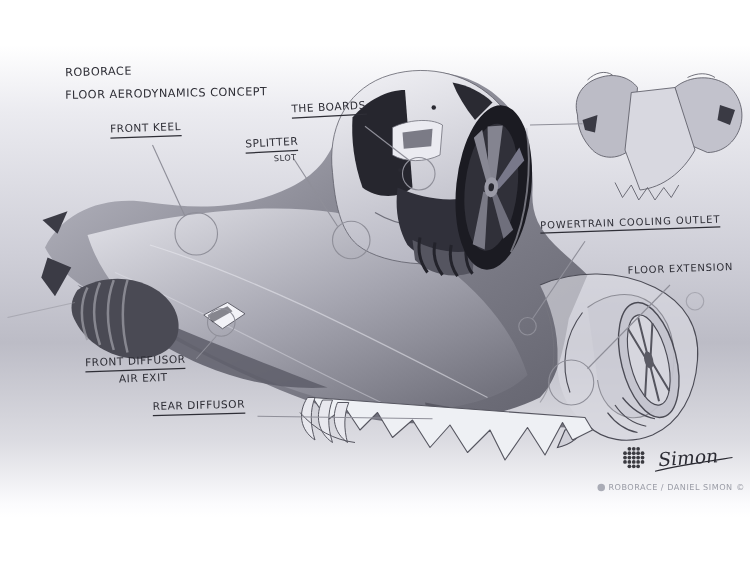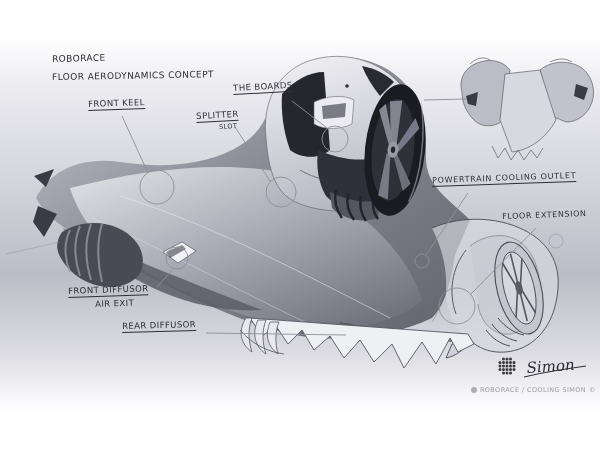--- a/index.html
+++ b/index.html
@@ -217,16 +217,16 @@
     <span class="u">FRONT DIFFUSOR</span>
   </div>
   <div class="note" style="left:95px;top:300px;font-size:8.5px;transform:rotate(-2deg);">AIR EXIT</div>
 
   <div class="note" style="left:122px;top:322px;font-size:8.5px;transform:rotate(-1.5deg);">
     <span class="u">REAR DIFFUSOR</span>
   </div>
 
   <div class="credit">
     <span class="mark-icon"></span>
-    <span>ROBORACE / COOLING SIMON</span>
+    <span>ROBORACE / DANIEL SIMON</span>
     <span>©</span>
   </div>
 </div>
 
 </body></html>

